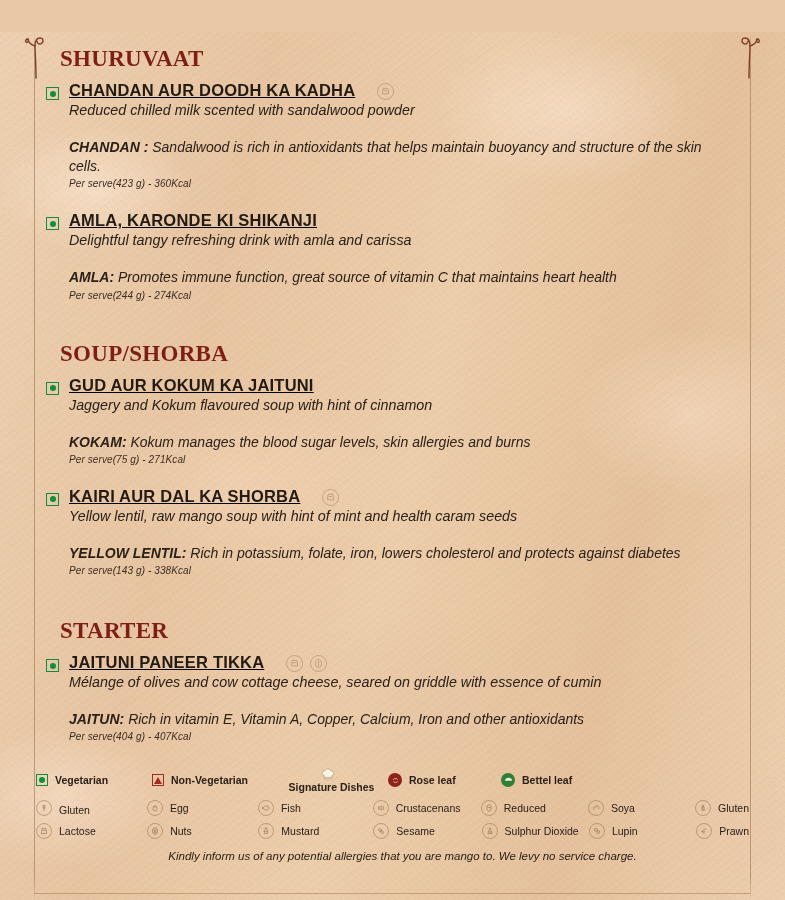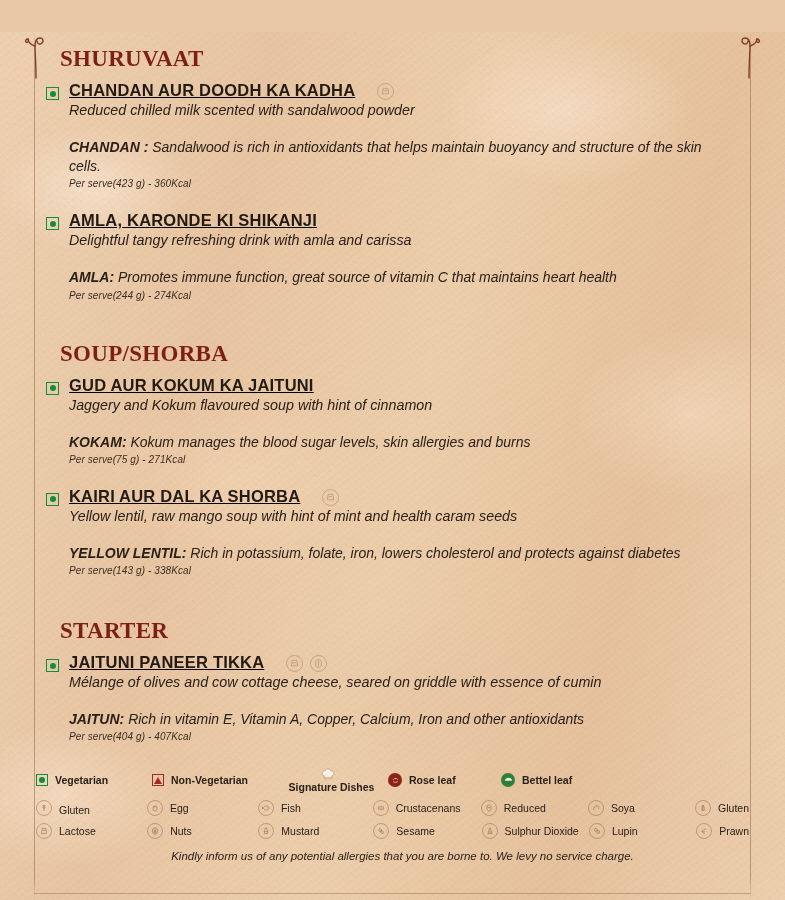--- a/index.html
+++ b/index.html
@@ -541,15 +541,15 @@
         <span class="mk mk-allergen">
           <svg viewBox="0 0 14 14" width="10" height="10" fill="none" stroke="currentColor" stroke-width="1">
               <path d="M10.4 4.2c-3 0-5.6 1.6-6.4 3.6.8 1.6 2.6 2.6 4.4 2.2"></path>
               <path d="M4 7.8c1.6.4 3.2.2 4.4-.6"></path>
             </svg>
         </span>
         <span class="lg-label">Prawn</span>
       </div>
     </div>
 
-    <div id="legend-footnote">Kindly inform us of any potential allergies that you are borne to. We levy no service charge.</div>
+    <div id="legend-footnote">Kindly inform us of any potential allergies that you are mango to. We levy no service charge.</div>
   </div>
 </div>
 
 </body></html>

